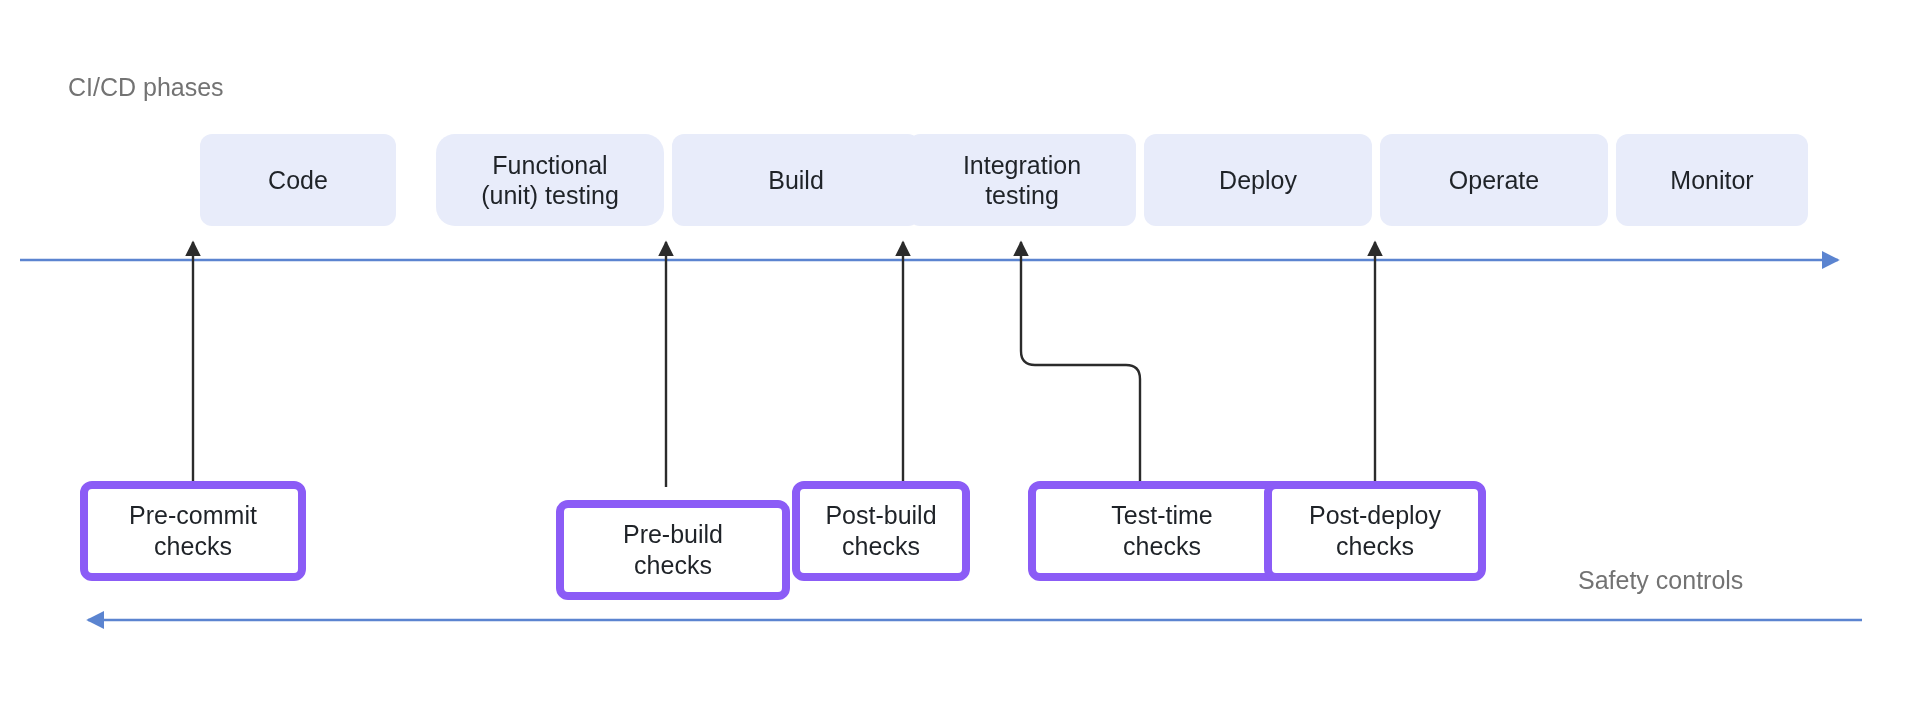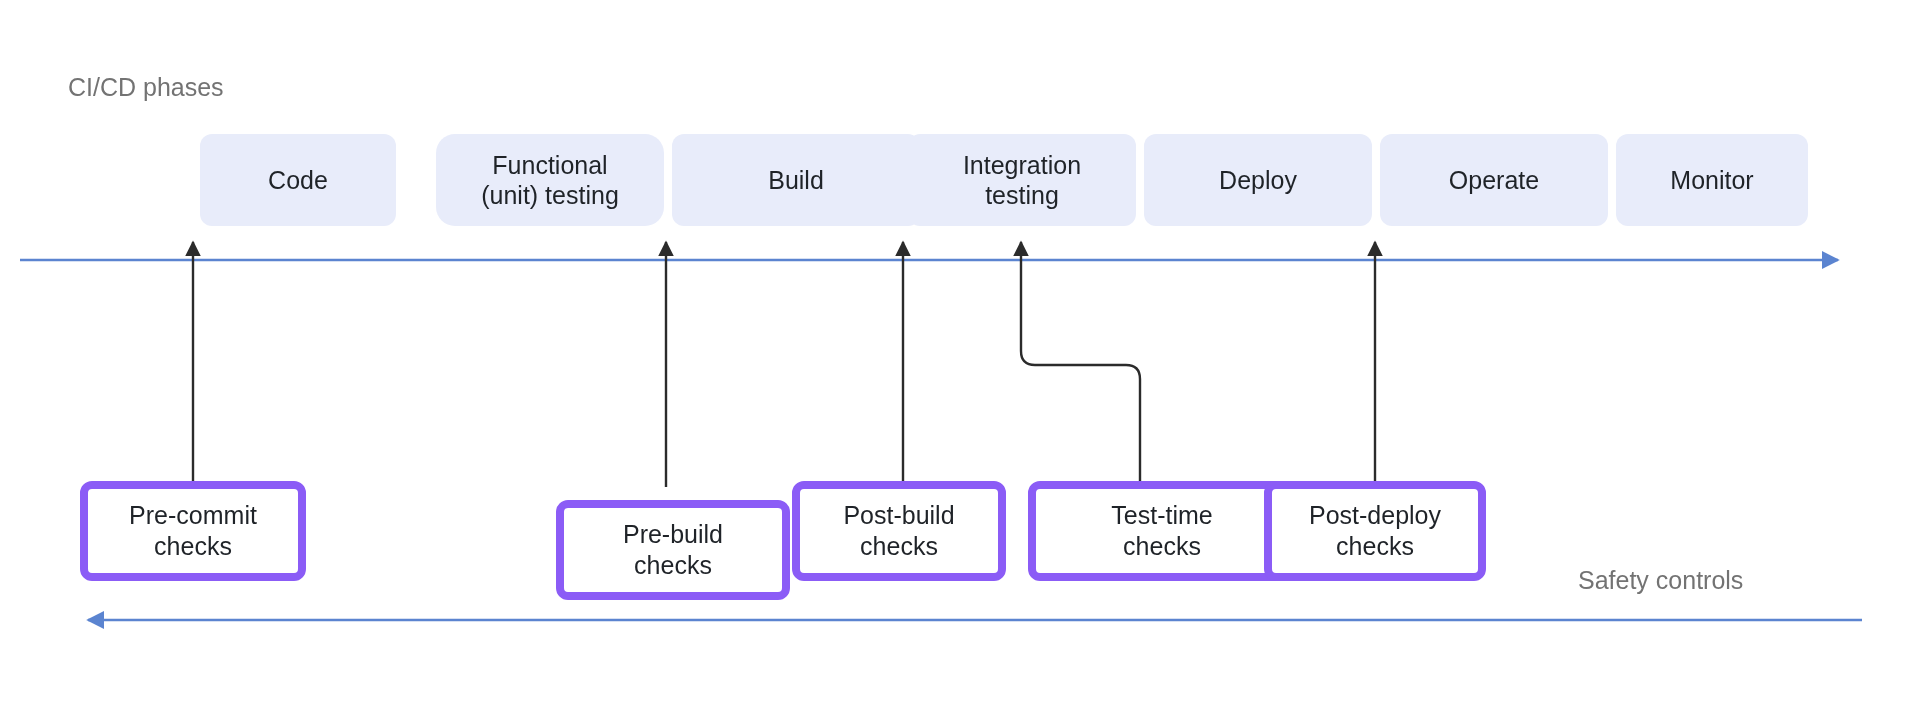--- a/index.html
+++ b/index.html
@@ -180,21 +180,21 @@
     </div>
   </div>
 
   <div class="control-box" style="left:556px; width:234px;margin-top:19px;">
     <div class="control-label">
       <span>Pre-build</span><br>
       <span>checks</span>
     </div>
   </div>
 
-  <div class="control-box" style="left:792px; width:214px;">
+  <div class="control-box" style="left:792px; width:178px;">
     <div class="control-label">
       <span>Post-build</span><br>
       <span>checks</span>
     </div>
   </div>
 
   <div class="control-box" style="left:1028px; width:268px;">
     <div class="control-label">
       <span>Test-time</span><br>
       <span>checks</span>

